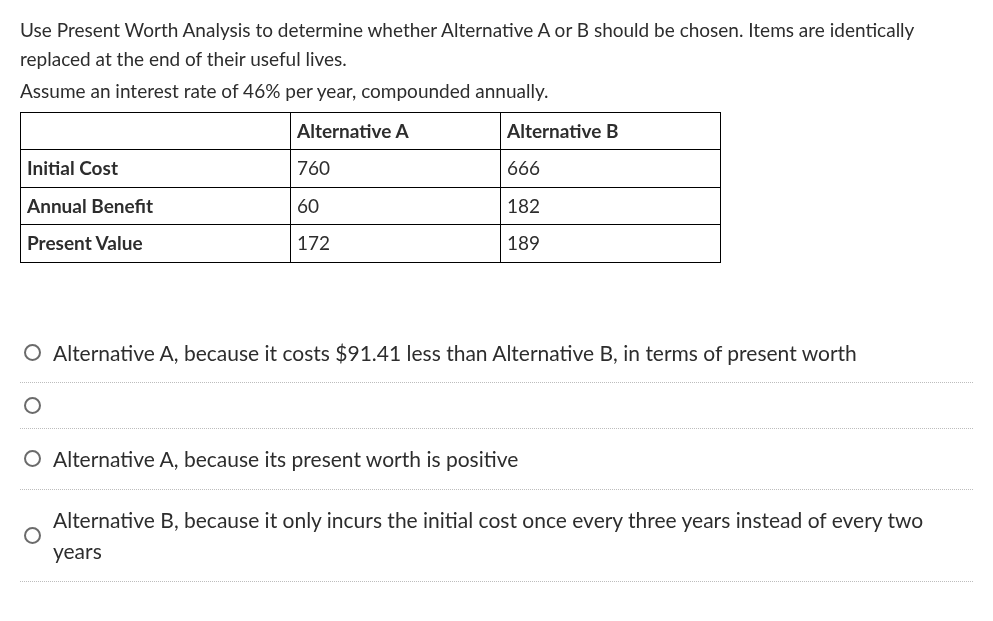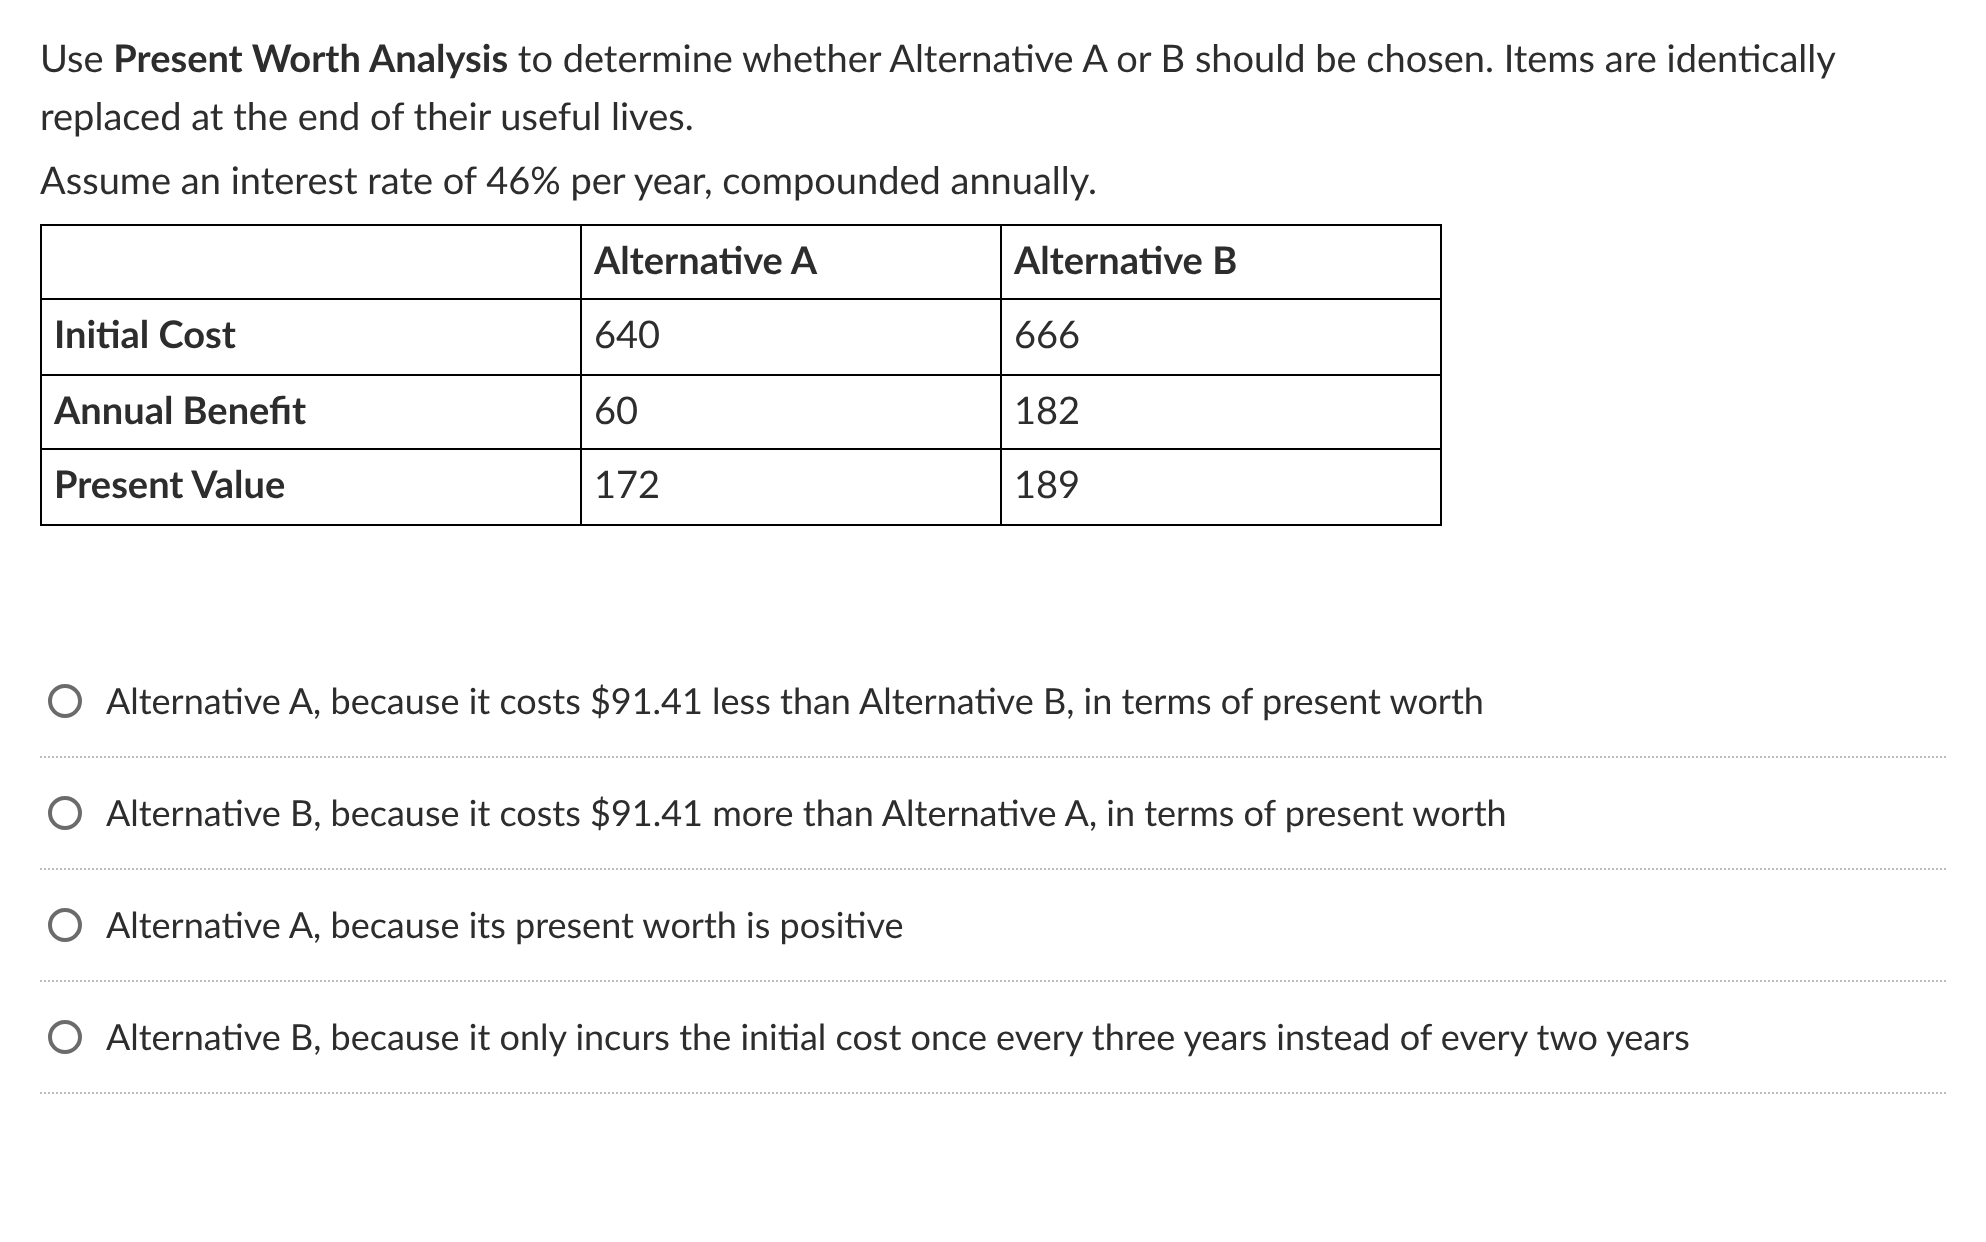--- a/index.html
+++ b/index.html
@@ -8,21 +8,21 @@
     padding: 16px 20px;
     font-family: "Lato", "Helvetica Neue", Arial, sans-serif;
     font-size: 19px;
     line-height: 1.5;
     color: #2d2d2d;
     background: #fff;
     width: 993px;
   }
   .prompt { margin-bottom: 6px; }
   .prompt p { margin: 0 0 4px 0; }
-  .bold { font-weight: 700; }
+  .bold { font-weight: 400; }
   table.data {
     border-collapse: collapse;
     margin-top: 4px;
     font-size: 19px;
   }
   table.data td, table.data th {
     border: 1.5px solid #000;
     padding: 4px 6px;
     text-align: left;
     font-weight: 400;
@@ -32,21 +32,21 @@
   .col-label { width: 270px; }
   .col-a { width: 210px; }
   .col-b { width: 220px; }
   .options { margin-top: 60px; }
   .option {
     display: flex;
     align-items: center;
     gap: 12px;
     padding: 14px 4px;
     border-bottom: 1px dotted #bdbdbd;
-    font-size: 18px;
+    font-size: 21px;
     color: #2d2d2d;
   }
   .option:first-child { border-top: none; }
   .radio {
     width: 17px;
     height: 17px;
     border: 2px solid #6b6b6b;
     border-radius: 50%;
     flex: 0 0 auto;
     background: #fff;
@@ -69,21 +69,21 @@
       <col class="col-b">
   </colgroup>
   <tbody>
       <tr>
     <th></th>
     <th class="colhead">Alternative A</th>
     <th class="colhead">Alternative B</th>
   </tr>
   <tr>
     <td class="rowhead">Initial Cost</td>
-    <td>640</td>
+    <td>760</td>
     <td>666</td>
   </tr>
   <tr>
     <td class="rowhead">Annual Benefit</td>
     <td>60</td>
     <td>182</td>
   </tr>
   <tr>
     <td class="rowhead">Present Value</td>
     <td>172</td>
@@ -92,21 +92,20 @@
 </tbody>
   </table>
 
 <div class="options">
   <div class="option">
     <span class="radio"></span>
     <span>Alternative A, because it costs $91.41 less than Alternative B, in terms of present worth</span>
   </div>
   <div class="option">
     <span class="radio"></span>
-    <span>Alternative B, because it costs $91.41 more than Alternative A, in terms of present worth</span>
   </div>
   <div class="option">
     <span class="radio"></span>
     <span>Alternative A, because its present worth is positive</span>
   </div>
   <div class="option">
     <span class="radio"></span>
     <span>Alternative B, because it only incurs the initial cost once every three years instead of every two years</span>
   </div>
 </div>

